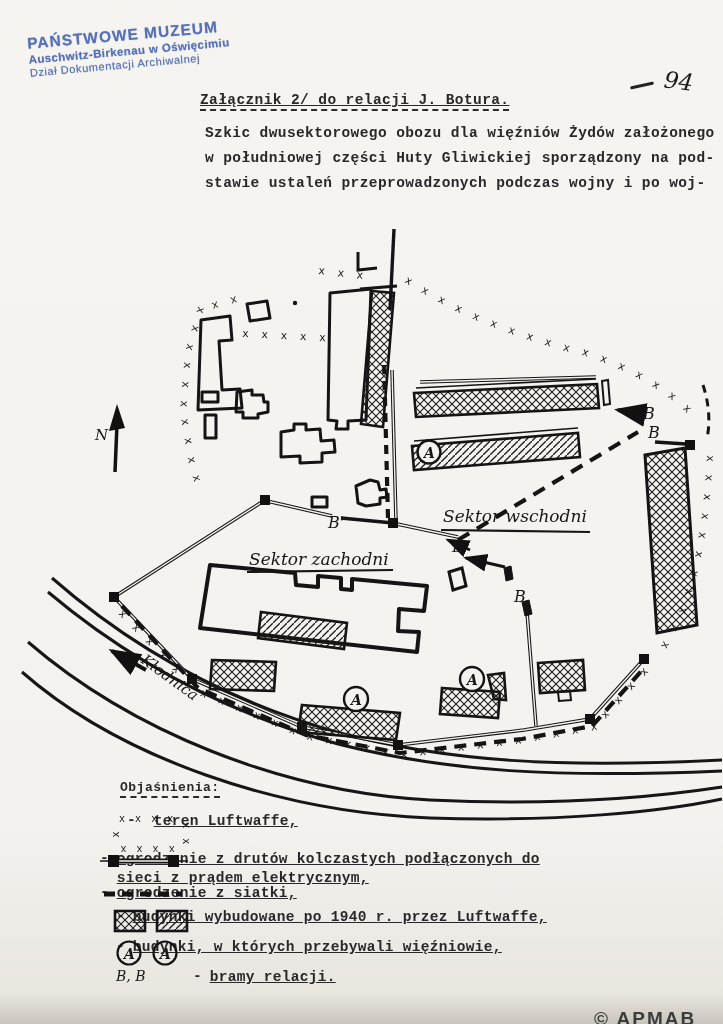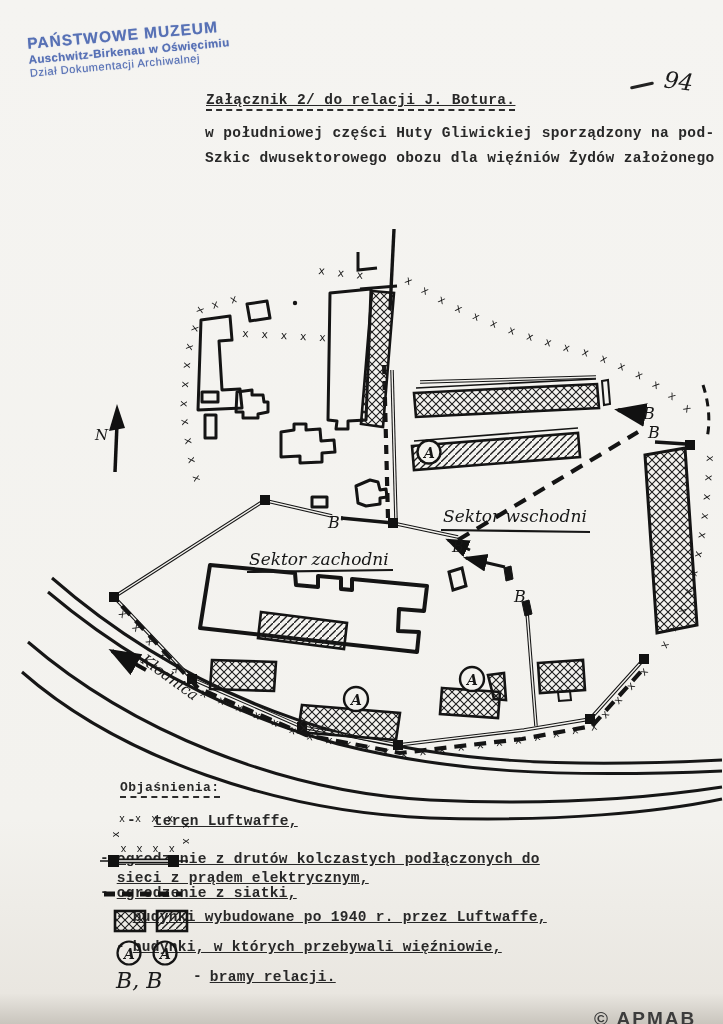--- a/index.html
+++ b/index.html
@@ -3,21 +3,21 @@
 <meta charset="utf-8">
 <style>
   html,body{margin:0;padding:0;}
   .page{
     position:relative; width:723px; height:1024px; overflow:hidden;
     background:linear-gradient(180deg,#f5f4f1 0%, #f3f2ee 80%, #e9e6e0 97%, #c9c5bd 100%);
     font-family:"Liberation Sans", sans-serif;
   }
   
   .tw{font-family:"Liberation Mono","DejaVu Sans Mono",monospace;font-weight:700;color:#282828;}
-  .title{position:absolute;left:206px;top:92px;font-size:14.5px;letter-spacing:.4px;
+  .title{position:absolute;left:200px;top:92px;font-size:14.5px;letter-spacing:.4px;
          padding-bottom:1px;text-decoration:underline;border-bottom:2px dashed #2c2c2c;}
   .body-lines{position:absolute;left:205px;top:121px;font-size:14.5px;line-height:25px;letter-spacing:.4px;white-space:nowrap;}
   
   .stamp{position:absolute;left:28px;top:26px;transform:rotate(-5deg);color:#4a66b0;opacity:.92;
          text-shadow:0 0 1px rgba(74,102,176,.65);}
   .stamp .l1{font-size:15.5px;font-weight:700;letter-spacing:1px;}
   .stamp .l2{font-size:11.5px;font-weight:700;letter-spacing:.4px;margin-top:1px;}
   .stamp .l3{font-size:11px;font-weight:400;letter-spacing:.6px;margin-top:1px;}
   
   .hand{font-family:"DejaVu Serif",serif;font-style:italic;color:#1b1b1b;}
@@ -45,22 +45,23 @@
     <div class="l1">PAŃSTWOWE MUZEUM</div>
     <div class="l2">Auschwitz-Birkenau w Oświęcimiu</div>
     <div class="l3">Dział Dokumentacji Archiwalnej</div>
   </div>
 
   <div class="pagenum-tick"></div>
   <div class="pagenum hand">94</div>
 
   <div class="title tw">Załącznik 2/ do relacji J. Botura.</div>
   <div class="body-lines tw">
+    <div>Szkic dwusektorowego obozu dla więźniów Żydów założonego</div>
     <div>w południowej części Huty Gliwickiej sporządzony na pod-</div>
-    <div>Szkic dwusektorowego obozu dla więźniów Żydów założonego</div>
+    <div>stawie ustaleń przeprowadzonych podczas wojny i po woj-</div>
   </div>
 
   <svg width="723" height="1024" viewBox="0 0 723 1024">
     <defs>
       <pattern id="xh" width="8" height="8" patternUnits="userSpaceOnUse">
         <path d="M0,8 L8,0 M0,0 L8,8" stroke="#1c1c1c" stroke-width="1.1"></path>
       </pattern>
       <pattern id="dh" width="7" height="7" patternUnits="userSpaceOnUse">
         <path d="M0,7 L7,0" stroke="#1c1c1c" stroke-width="1.3"></path>
       </pattern>
@@ -266,19 +267,19 @@
       <circle cx="16" cy="15" r="11.5" stroke="#141414" stroke-width="2.2" fill="none"></circle>
       <text x="11" y="21" font-family="DejaVu Serif" font-style="italic" font-size="14" font-weight="bold" fill="#161616">A</text>
       <circle cx="52" cy="15" r="11.5" stroke="#141414" stroke-width="2.2" fill="none"></circle>
       <text x="47" y="21" font-family="DejaVu Serif" font-style="italic" font-size="14" font-weight="bold" fill="#161616">A</text>
     </svg>
     <span class="leg-dash" style="margin-left:3px;">-</span>
     <div class="leg-text">budynki, w których przebywali więźniowie,</div>
   </div>
 
   <div class="leg-row" style="left:116px;top:968px;">
-    <div class="leg-sym hand" style="font-size:22px;width:72px;">B, B</div>
+    <div class="leg-sym hand" style="font-size:14px;width:72px;">B, B</div>
     <span class="leg-dash" style="margin-left:5px;">-</span>
     <div class="leg-text">bramy relacji.</div>
   </div>
 
   <div class="credit">© APMAB</div>
 </div>
 
 </body></html>

